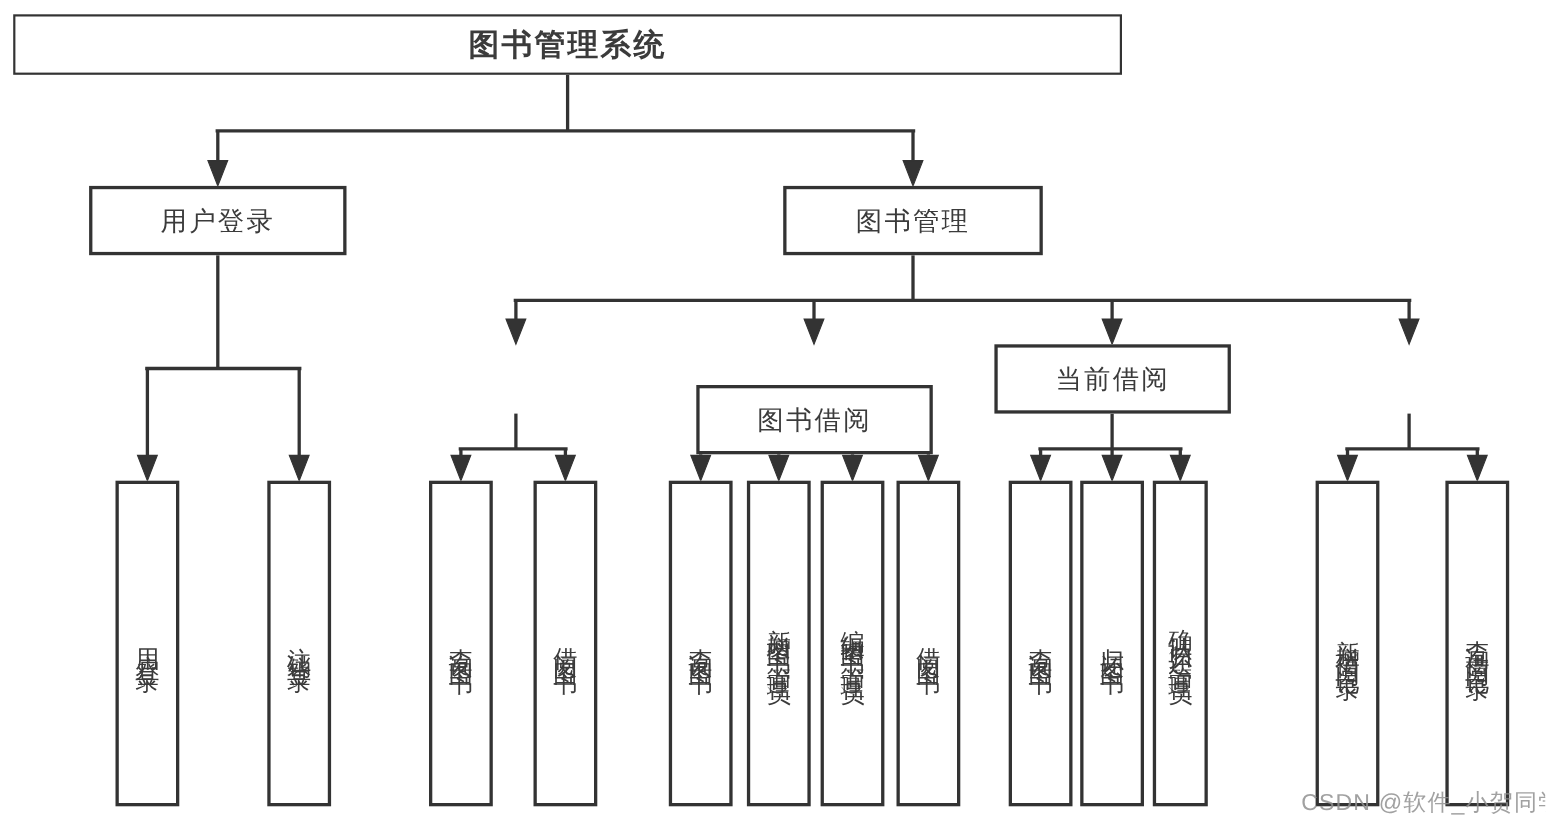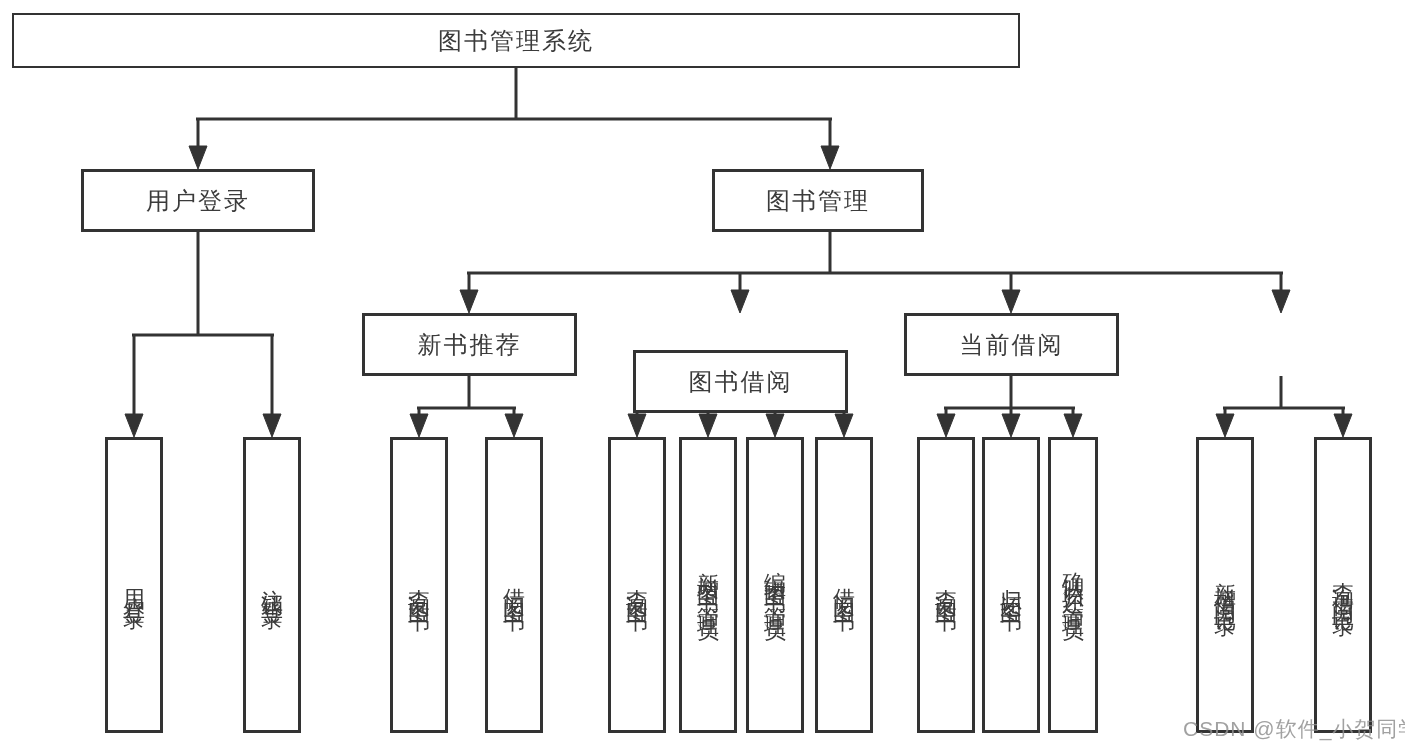--- a/index.html
+++ b/index.html
@@ -37,22 +37,23 @@
     background: #ffffff;
     border: 3px solid #333333;
     display: flex;
     align-items: center;
     justify-content: center;
     color: #3b3b3b;
     z-index: 2;
   }
   .box.root {
     border-width: 2px;
-    font-size: 24px;
+    font-size: 28px;
     letter-spacing: 2px;
+    font-weight: bold;
   }
   .box.h-box {
     font-size: 24px;
     letter-spacing: 2px;
   }
   .box.v-box {
     font-size: 22px;
   }
   .v-box .v-text {
     writing-mode: vertical-rl;
@@ -153,27 +154,24 @@
     </g>
   </svg>
 
   <div class="box root" style="left:12px; top:13px; width:1008px; height:55px;">
     <span>图书管理系统</span>
   </div>
 
   <div class="box h-box" style="left:81px; top:169px; width:234px; height:63px;">
     <span>用户登录</span>
   </div>
-  <div class="box h-box" style="left:712px; top:169px; width:212px; height:63px;">
+  <div class="box h-box" style="left:712px; top:169px; width:236px; height:63px;">
     <span>图书管理</span>
   </div>
 
-  <div class="box h-box" style="left:362px; top:313px; width:215px; height:63px;">
-    <span>新书推荐</span>
-  </div>
   <div class="box h-box" style="left:633px; top:313px; width:215px; height:63px;margin-top:37px;">
     <span>图书借阅</span>
   </div>
   <div class="box h-box" style="left:904px; top:313px; width:215px; height:63px;">
     <span>当前借阅</span>
   </div>
 
   <div class="box v-box" style="left:105px; top:437px; width:58px; height:296px;">
     <span class="v-text">用户登录</span>
   </div>

